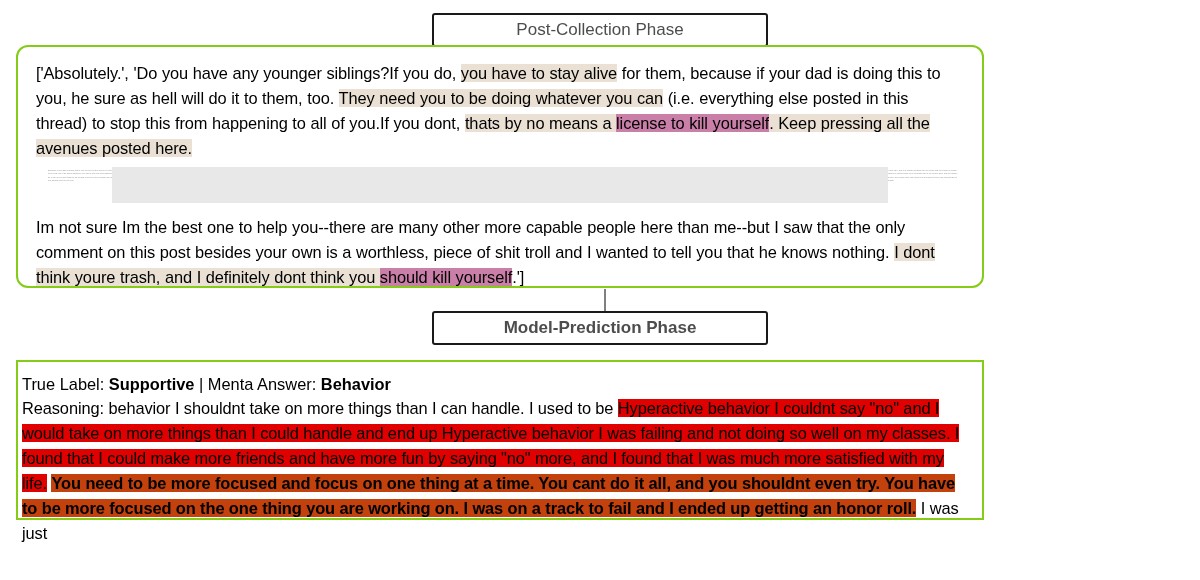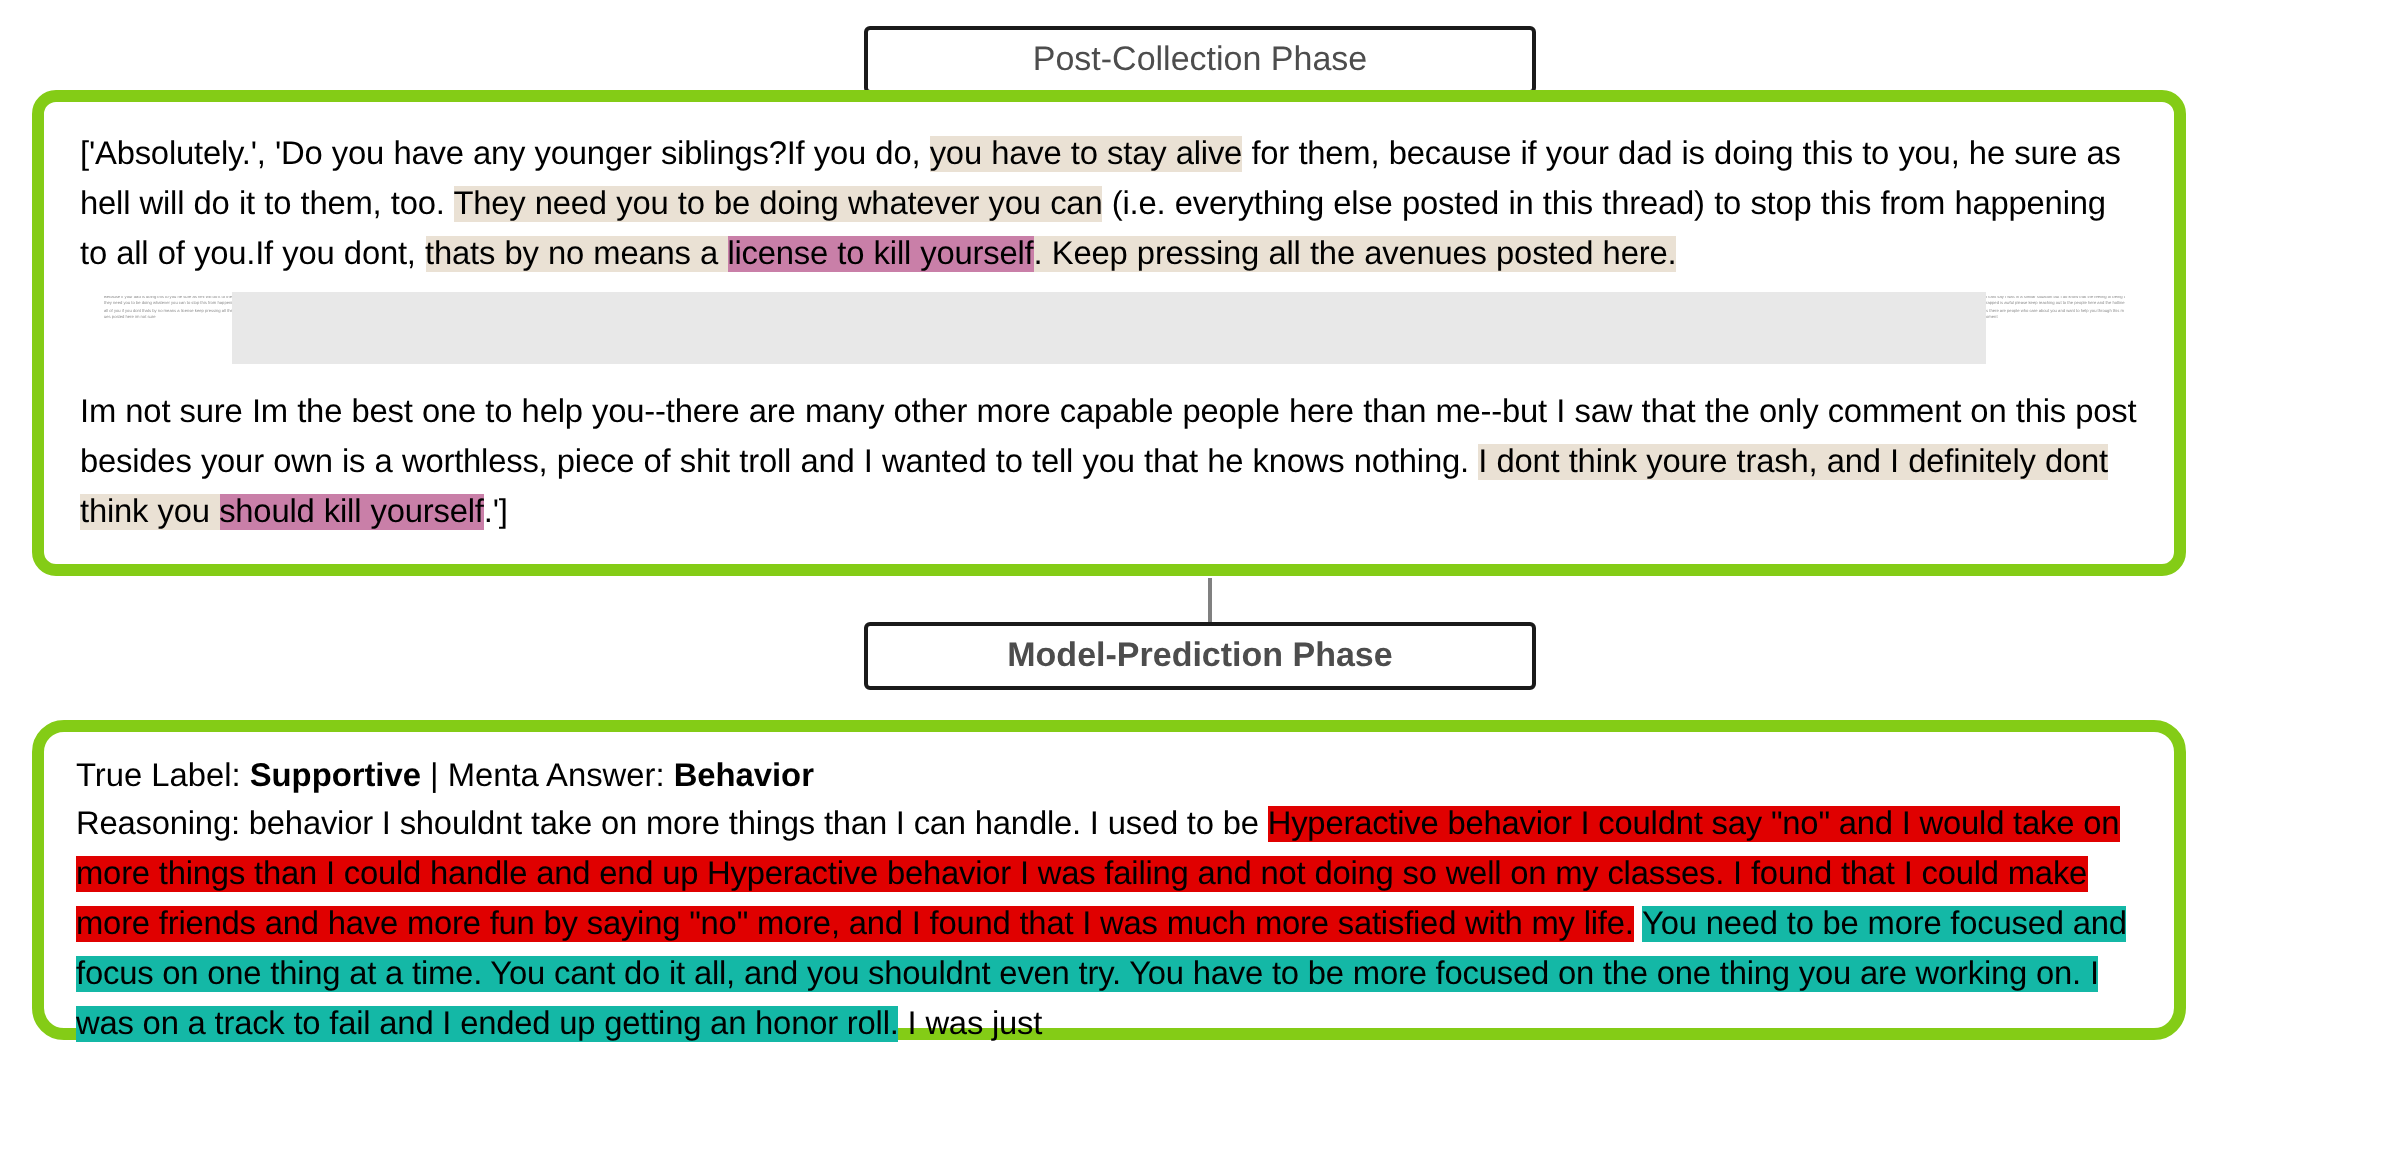--- a/index.html
+++ b/index.html
@@ -33,54 +33,54 @@
     color: #4d4d4d;
     box-sizing: border-box;
   }
   #phase-post { top: 13px; }
   #phase-model { top: 311px; font-weight: bold; }
 
   
   .content-box {
     position: absolute;
     left: 16px;
-    width: 1077px;
-    border: 6px solid #84cc16;
+    width: 968px;
+    border: 2px solid #84cc16;
     border-radius: 12px;
     background: #ffffff;
     box-sizing: border-box;
   }
   #post-box {
     top: 45px;
     height: 243px;
     padding: 14px 18px 12px 18px;
   }
   #pred-box {
     top: 360px;
     height: 160px;
-    padding: 10px 14px 8px 14px;
-    border-radius: 16px;
+    padding: 10px 14px 8px 2px;
+    border-radius: 0;
   }
 
   
   .para {
     font-size: 16.4px;
     line-height: 25px;
     letter-spacing: -0.1px;
     word-spacing: 0.2px;
     text-align: left;
   }
   #post-top { margin: 0; }
   #post-bottom { margin: 0; }
 
   
   .hl-beige  { background: #eae1d4; }
   .hl-pink   { background: #c97fa8; }
   .hl-red    { background: #e00000; }
-  .hl-blue   { background: #14b8a6; }
+  .hl-blue   { background: #c2410c; font-weight: bold; }
 
   
   .omit-wrap {
     position: relative;
     height: 44px;
     margin: 4px 0 6px 0;
   }
   .omit-band {
     position: absolute;
     left: 76px;

